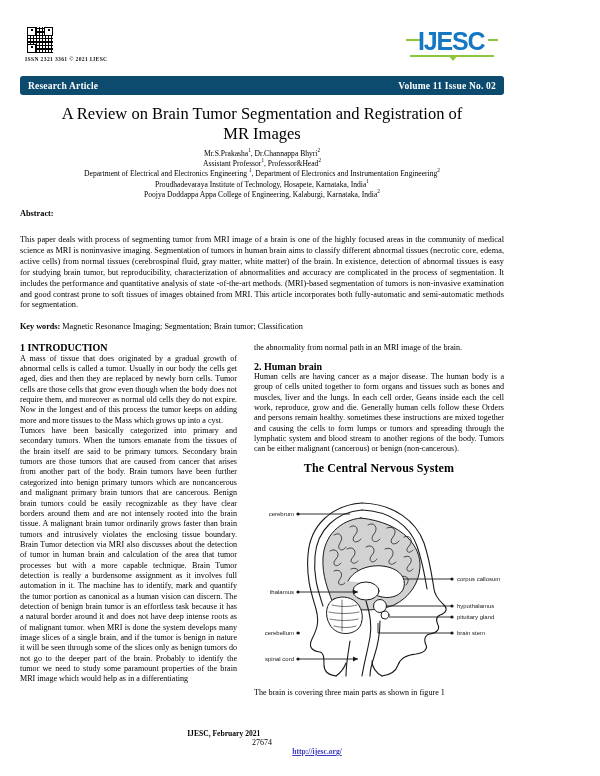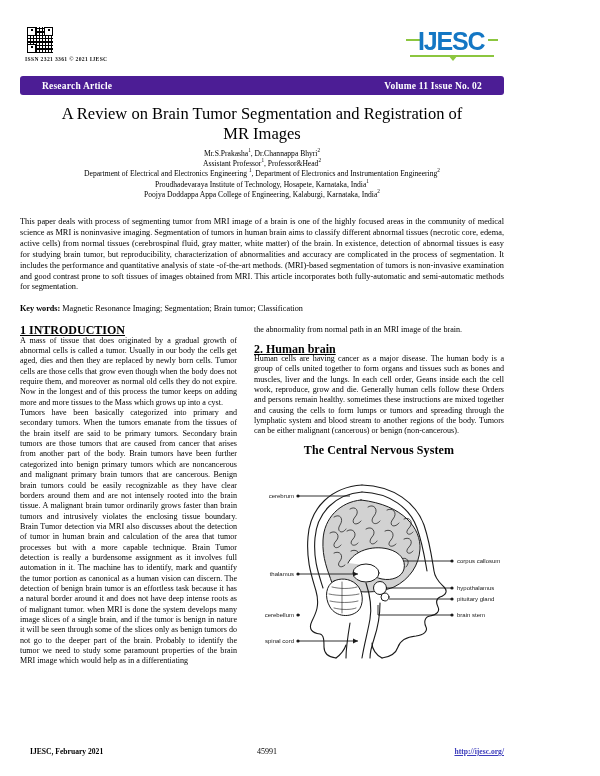--- a/index.html
+++ b/index.html
@@ -104,27 +104,27 @@
     left: 42px;
     top: 29px;
     width: 0; height: 0;
     border-left: 5px solid transparent;
     border-right: 5px solid transparent;
     border-top: 6px solid #8cc63f;
   }
 
   
   .ribbon {
-    background: #4c1d95;
+    background: #0c4a6e;
     border-radius: 3px;
     height: 19px;
     display: flex;
     align-items: center;
     justify-content: space-between;
-    padding: 0 22px;
+    padding: 0 8px;
     color: #ffffff;
     font-weight: bold;
     font-size: 9.5px;
     letter-spacing: 0.2px;
     margin-top: 2px;
   }
 
   
   .title {
     text-align: center;
@@ -170,23 +170,22 @@
     margin-top: 11px;
   }
   .col {
     width: 262px;
     font-size: 8.1px;
     line-height: 10.35px;
     text-align: justify;
   }
   .sec-head {
     font-weight: bold;
-    font-size: 12px;
+    font-size: 10px;
     margin-bottom: 0px;
-    text-decoration: underline;
   }
   .para { margin: 0; }
   .para + .para { margin-top: 0px; }
   .gap { height: 8px; }
 
   
   .figure {
     margin-top: 8px;
     text-align: center;
   }
@@ -210,20 +209,21 @@
   
   .footer {
     position: absolute;
     left: 20px;
     right: 20px;
     bottom: 20px;
     display: flex;
     align-items: center;
     font-size: 7.6px;
     font-weight: bold;
+    flex-direction: column;
   }
   .footer .f-left { width: 33%; text-align: left; padding-left: 10px; }
   .footer .f-mid { width: 34%; text-align: center; font-weight: normal; font-size: 8px; }
   .footer .f-right { width: 33%; text-align: right; }
   .footer .f-right a {
     color: #3b3bbb;
     text-decoration: underline;
     font-weight: bold;
   }
 </style>
@@ -279,20 +279,21 @@
       <span>Department of Electrical and Electronics Engineering </span><sup>1</sup><span>, Department of Electronics and Instrumentation Engineering</span><sup>2</sup>
     </div>
     <div>
       <span>Proudhadevaraya Institute of Technology, Hosapete, Karnataka, India</span><sup>1</sup>
     </div>
     <div>
       <span>Poojya Doddappa Appa College of Engineering, Kalaburgi, Karnataka, India</span><sup>2</sup>
     </div>
   </div>
 
+  <div class="abstract-head">Abstract:</div>
   <div class="abstract-body">This paper deals with process of segmenting tumor from MRI image of a brain is one of the highly focused areas in the community of medical science as MRI is noninvasive imaging. Segmentation of tumors in human brain aims to classify different abnormal tissues (necrotic core, edema, active cells) from normal tissues (cerebrospinal fluid, gray matter, white matter) of the brain. In existence, detection of abnormal tissues is easy for studying brain tumor, but reproducibility, characterization of abnormalities and accuracy are complicated in the process of segmentation. It includes the performance and quantitative analysis of state -of-the-art methods. (MRI)-based segmentation of tumors is non-invasive examination and good contrast prone to soft tissues of images obtained from MRI. This article incorporates both fully-automatic and semi-automatic methods for segmentation.</div>
 
   <div class="keywords">
     <b>Key words:</b>
     <span>Magnetic Resonance Imaging; Segmentation; Brain tumor; Classification</span>
   </div>
 
   <div class="columns">
 
     <div class="col">
@@ -401,25 +402,26 @@
             <text x="40" y="121" text-anchor="end">thalamus</text>
             <text x="40" y="162" text-anchor="end">cerebellum</text>
             <text x="40" y="188" text-anchor="end">spinal cord</text>
             <text x="203" y="108">corpus callosum</text>
             <text x="203" y="135">hypothalamus</text>
             <text x="203" y="146">pituitary gland</text>
             <text x="203" y="162">brain stem</text>
           </g>
         </svg>
 
+        <div class="fig-note">The brain is covering three main parts as shown in figure 1</div>
       </div>
     </div>
   </div>
 
   <div class="footer">
     <div class="f-left">IJESC, February 2021</div>
-    <div class="f-mid">45991</div>
+    <div class="f-mid">27674</div>
     <div class="f-right">
       <a href="#">http://ijesc.org/</a>
     </div>
   </div>
 
 </div>
 
 </body></html>

